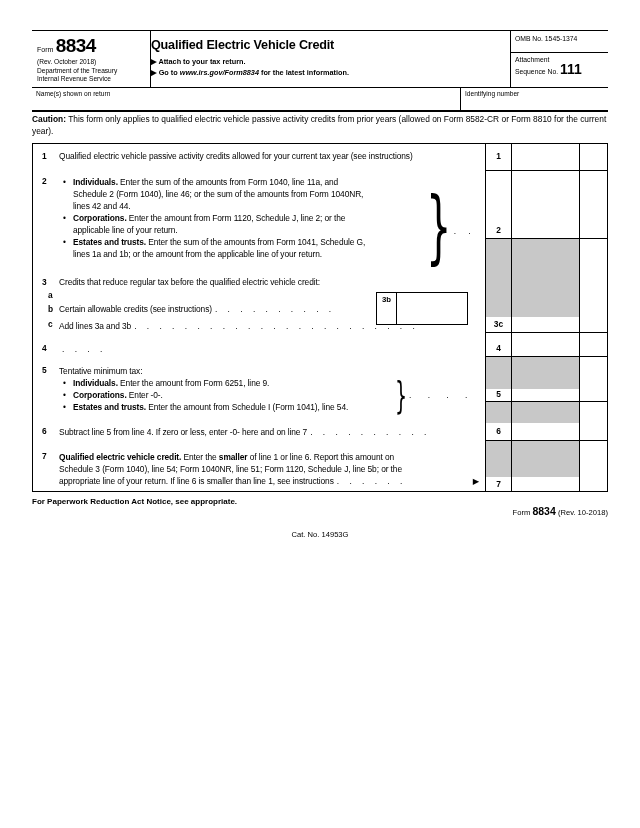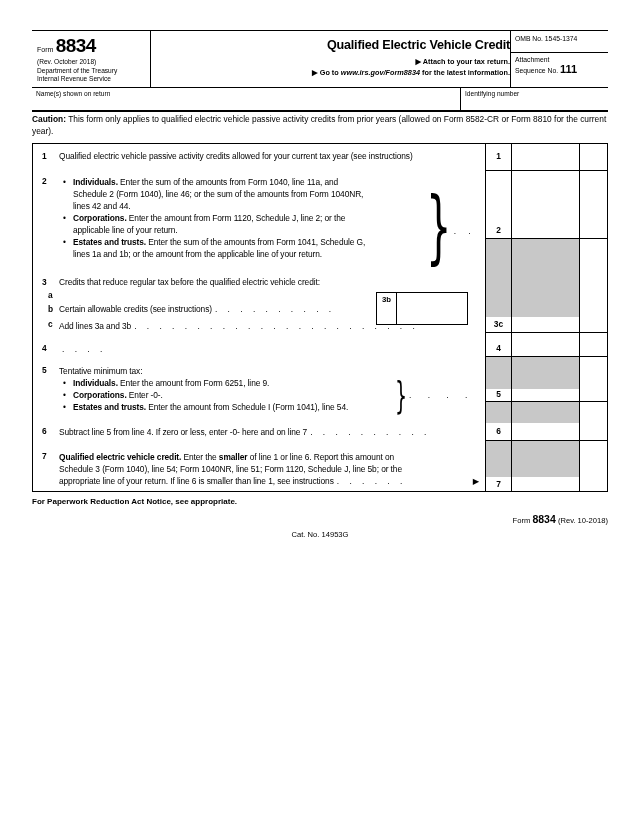--- a/index.html
+++ b/index.html
@@ -11,29 +11,29 @@
   }
   
   .formbox { position:absolute; left:32px; top:30px; width:576px;
     border-top:1px solid #000; border-bottom:2px solid #000; }
   .hdr { display:grid; grid-template-columns:118px 1fr 97px; height:57px; border-bottom:1px solid #000; }
   .hl { padding:4px 5px 2px; }
   .fw { font-size:7px; }
   .fn { font-size:19px; font-weight:bold; letter-spacing:-0.5px; }
   .rev, .dept, .irs { font-size:6.6px; line-height:8.6px; }
   .rev { margin-top:1px; }
-  .hc { border-left:1px solid #000; border-right:1px solid #000; text-align:right; padding-top:7px; }
+  .hc { border-left:1px solid #000; border-right:1px solid #000; text-align:left; padding-top:7px; }
   .title { font-size:12.6px; font-weight:bold; letter-spacing:-0.2px; }
   .attach { font-size:7.3px; font-weight:bold; margin-top:5px; }
   .goto { font-size:7.3px; font-weight:bold; margin-top:2px; }
   .url { font-style:italic; }
   .hr { display:flex; flex-direction:column; font-size:6.8px; }
   .omb { height:22px; border-bottom:1px solid #000; padding:4px 4px; }
   .att { padding:3px 4px; line-height:8.5px; }
-  .seqno { font-weight:bold; font-size:11px;text-align:right; }
+  .seqno { font-weight:bold; font-size:14px;text-align:right; }
   .namerow { display:grid; grid-template-columns:1fr 148px; height:22px; }
   .ncell { padding:2px 4px; font-size:6.6px; position:relative; }
   .icell { border-left:1px solid #000; padding:2px 4px; font-size:6.6px; position:relative; }
   
   .caution { position:absolute; left:32px; top:114px; width:576px; font-size:8.4px; line-height:11.5px; }
   
   .tbl { position:absolute; left:32px; top:143px; width:576px; height:349px;
     border:1px solid #000; background:#fff; overflow:hidden; }
   .v { position:absolute; top:0; bottom:0; width:1px; background:#000; z-index:4; }
   .v1 { left:452px; } .v2 { left:478px; } .v3 { left:546px; }
@@ -63,21 +63,21 @@
   .ibox { display:flex; width:92px; height:14px; border:1px solid #000; background:#fff; flex:none; z-index:3; }
   .ibox.ovl { margin-top:-1px; height:33px; }
   .ilab { width:20px; border-right:1px solid #000; font-weight:bold; font-size:7.8px; text-align:center; line-height:13px; }
   .ient { flex:1; }
   .rflex7 { display:flex; }
   .arr { margin-left:2px; }
   
   .footer { position:absolute; left:32px; top:497px; width:576px; font-size:7.6px; }
   .notice { font-weight:bold; font-size:8px; }
   .cat { position:absolute; left:50%; transform:translateX(-50%); top:1px;margin-top:32px; }
-  .fright { position:absolute; right:0; top:16px; }
+  .fright { position:absolute; right:0; top:8px; }
   .fn2 { font-weight:bold; font-size:10.5px; }
   b { font-weight:bold; }
 </style>
 </head>
 <body>
 
 <div class="page">
 
   <div class="formbox">
     <div class="hdr">

